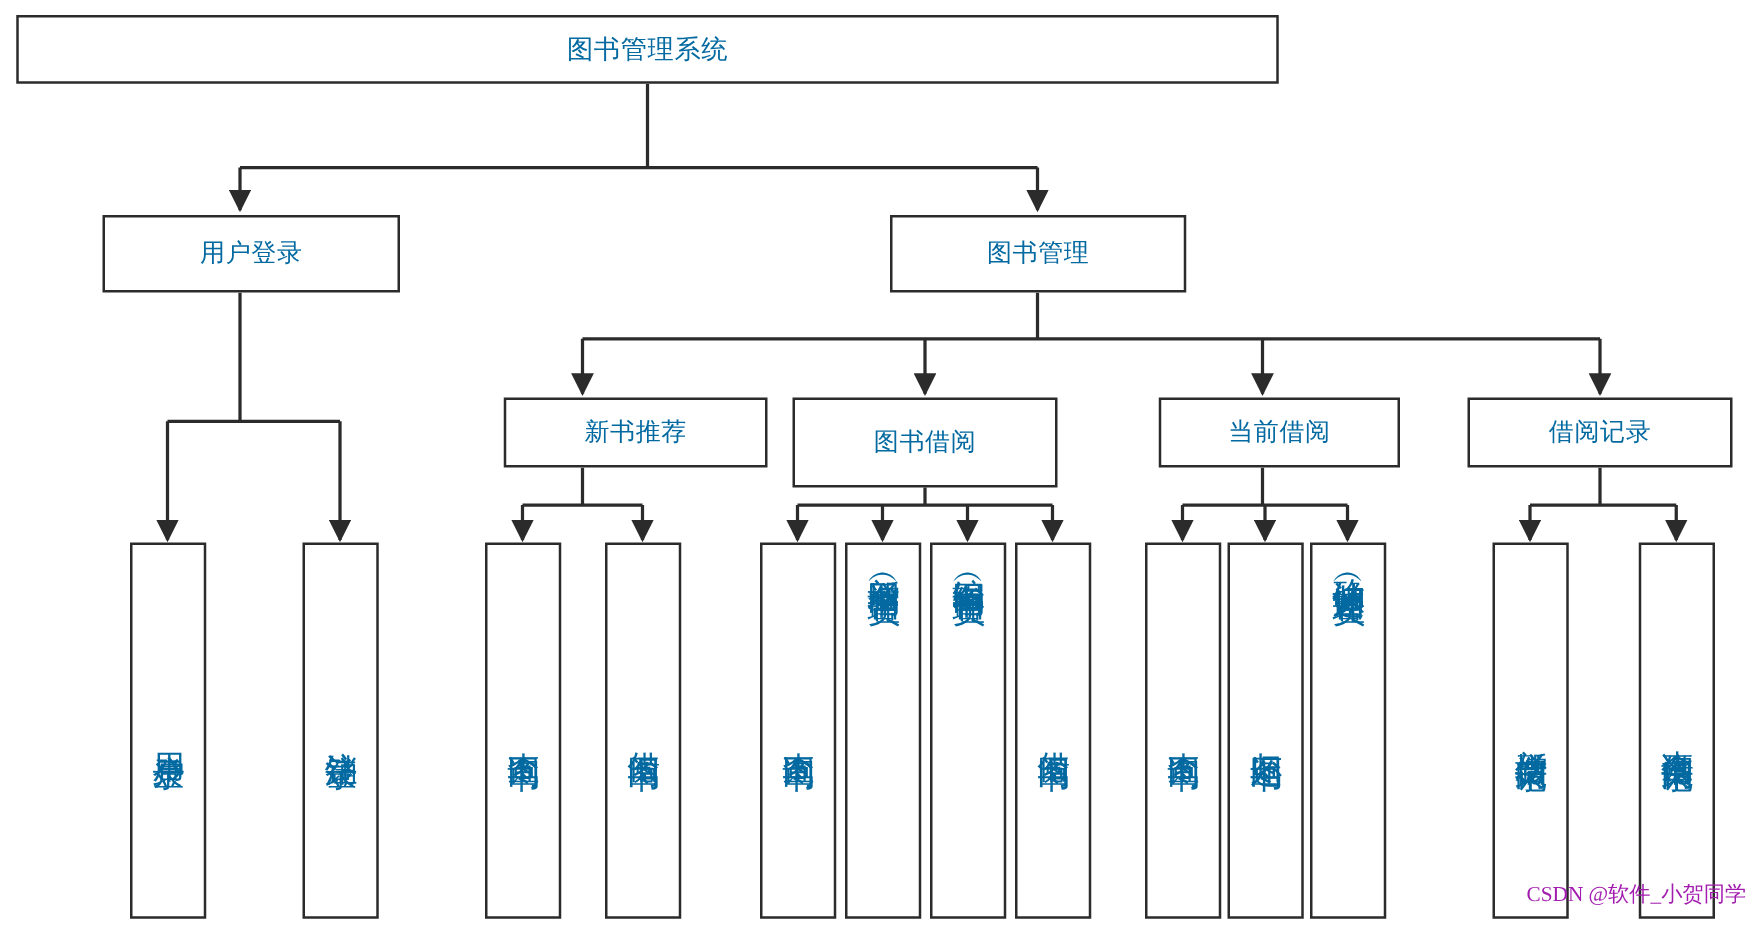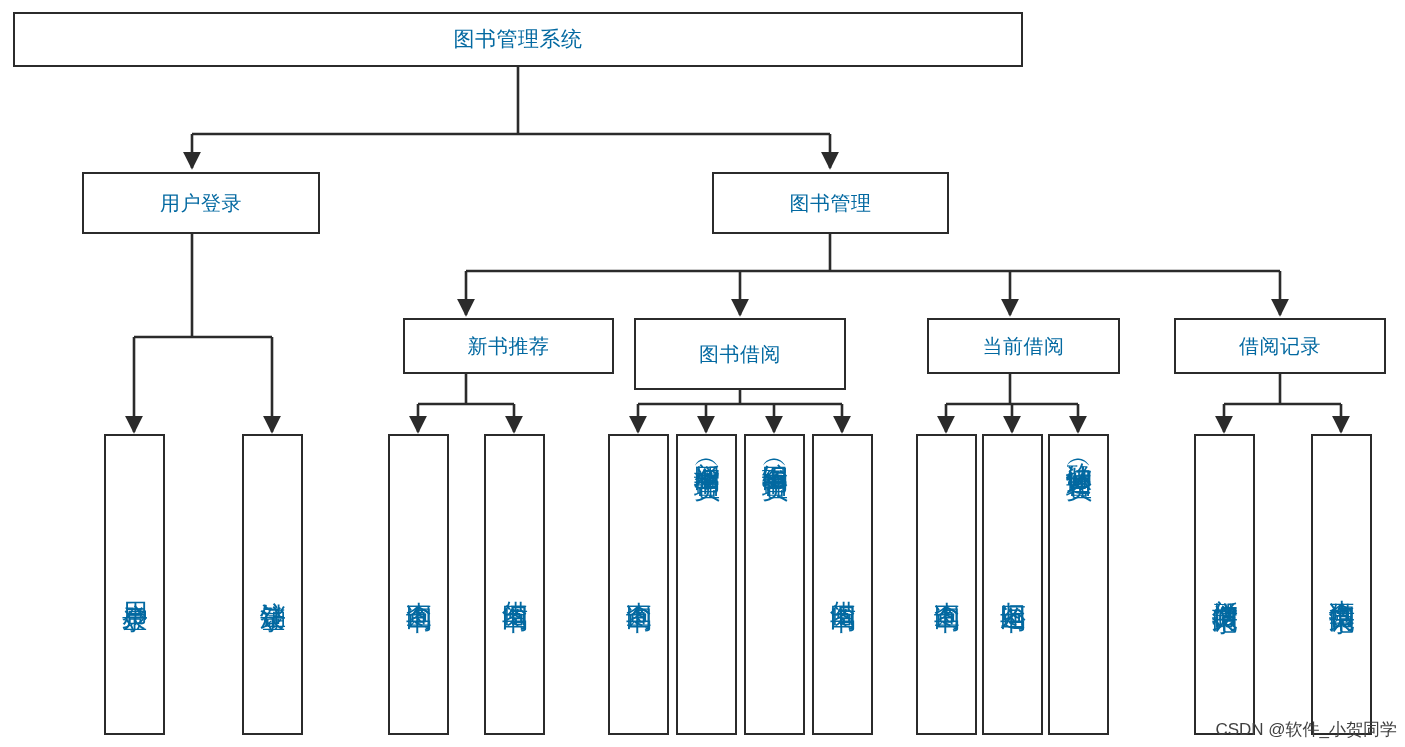--- a/index.html
+++ b/index.html
@@ -66,26 +66,26 @@
     white-space: nowrap;
   }
   
   .node.leaf.center {
     align-items: center;
     padding-top: 0;
   }
   .watermark {
     position: absolute;
     right: 8px;
-    bottom: 6px;
+    bottom: 20px;
     font-size: 17px;
-    color: #404040;
+    color: #a21caf;
     z-index: 5;
     white-space: nowrap;
-    font-family: Liberation Sans, sans-serif;
+    font-family: Liberation Serif, serif;
   }
 </style>
 </head>
 <body>
 
 <div id="canvas">
 
   <svg id="wires" viewBox="0 0 1405 747" xmlns="http://www.w3.org/2000/svg">
     <defs>
       <marker id="arrow" viewBox="0 0 10 10" refX="9" refY="5" markerWidth="7" markerHeight="7" orient="auto-start-reverse">

